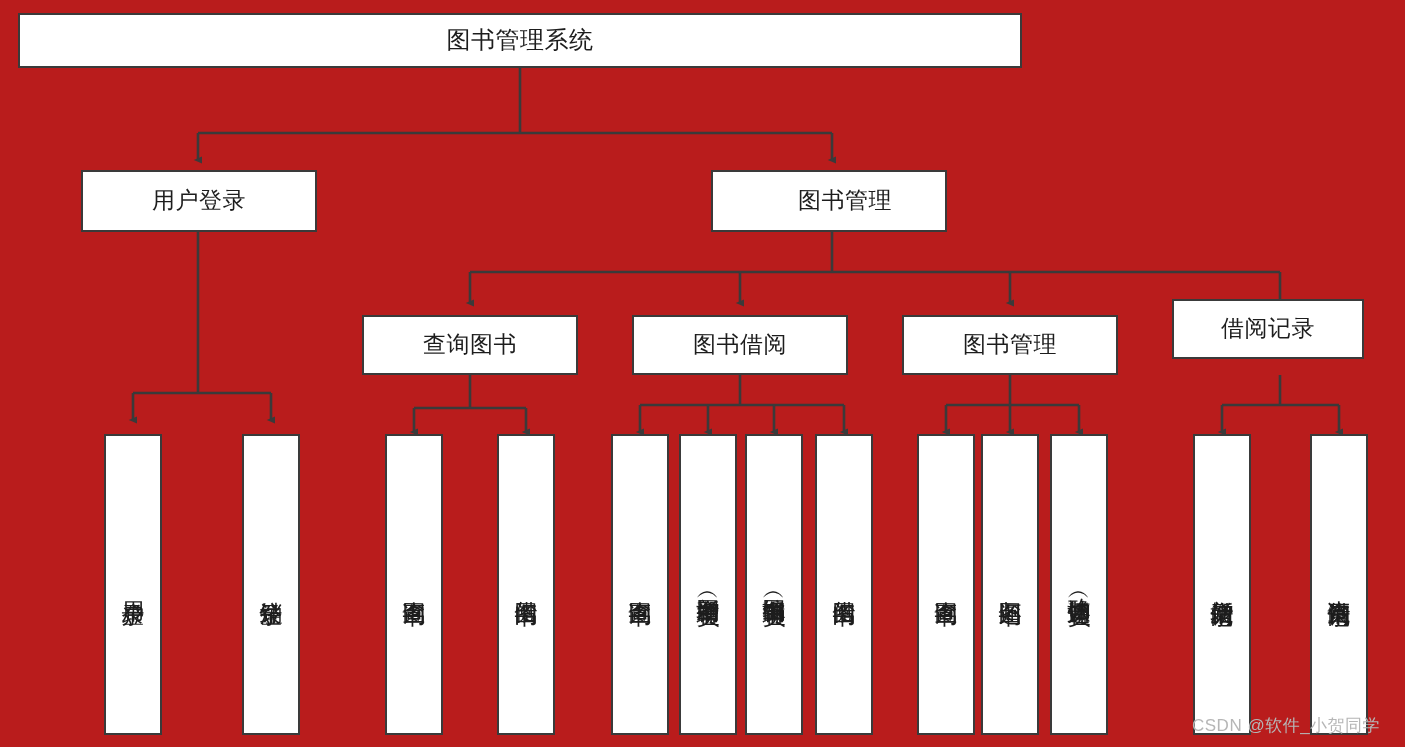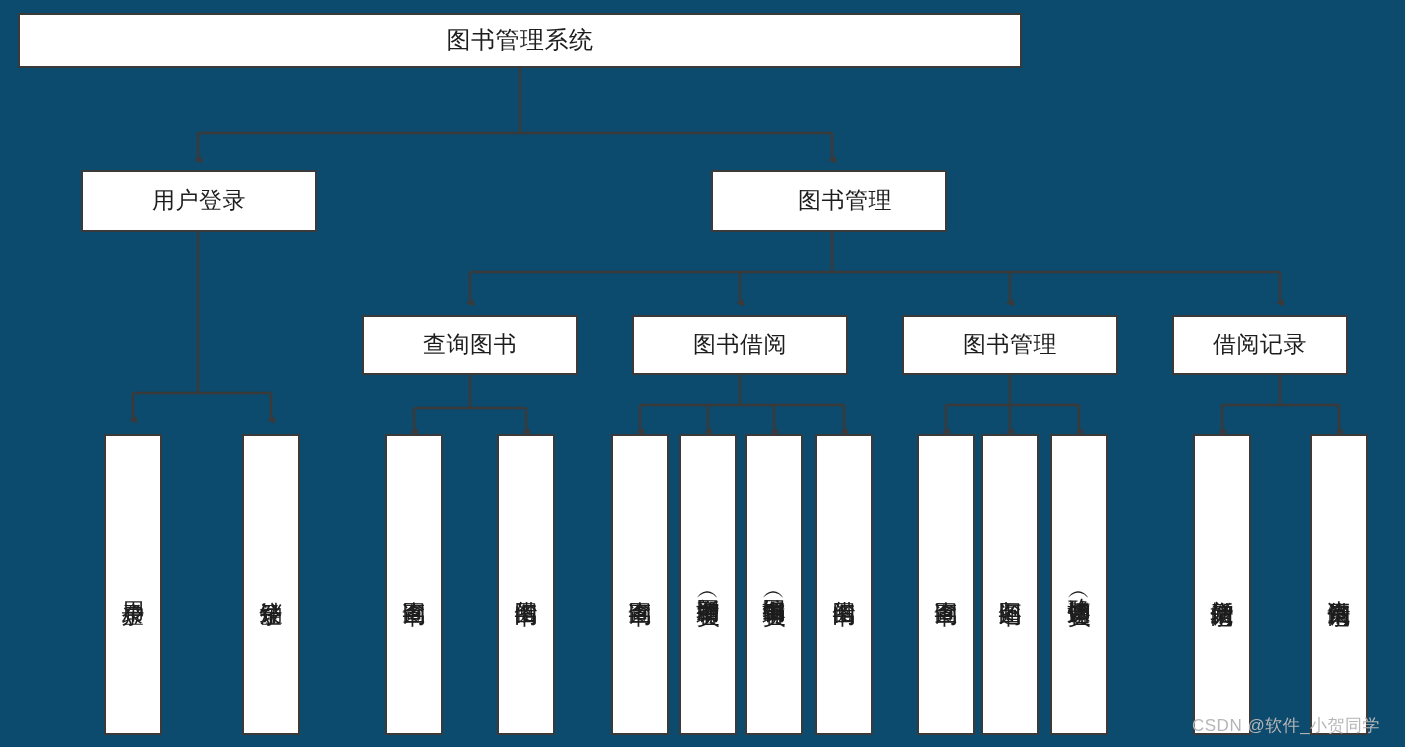--- a/index.html
+++ b/index.html
@@ -7,21 +7,21 @@
     padding: 0;
     background: #ffffff;
   }
   body {
     font-family: "Liberation Sans", "DejaVu Sans", sans-serif;
   }
   #canvas {
     position: relative;
     width: 1405px;
     height: 747px;
-    background: #0c4a6e;
+    background: #b91c1c;
     overflow: hidden;
   }
   #edges {
     position: absolute;
     left: 0;
     top: 0;
     width: 1405px;
     height: 747px;
     pointer-events: none;
   }
@@ -131,21 +131,21 @@
 
   <div class="node horiz" style="left:362px; top:315px; width:216px; height:60px;">
     <span class="node-label">查询图书</span>
   </div>
   <div class="node horiz" style="left:632px; top:315px; width:216px; height:60px;">
     <span class="node-label">图书借阅</span>
   </div>
   <div class="node horiz" style="left:902px; top:315px; width:216px; height:60px;">
     <span class="node-label">图书管理</span>
   </div>
-  <div class="node horiz" style="left:1172px; top:315px; width:176px; height:60px;">
+  <div class="node horiz" style="left:1172px; top:299px; width:192px; height:60px;">
     <span class="node-label">借阅记录</span>
   </div>
 
   <div class="node vert" style="left:104px; top:434px; width:58px; height:301px;">
     <span class="node-label">用户登录</span>
   </div>
   <div class="node vert" style="left:242px; top:434px; width:58px; height:301px;">
     <span class="node-label">注销登录</span>
   </div>
 

